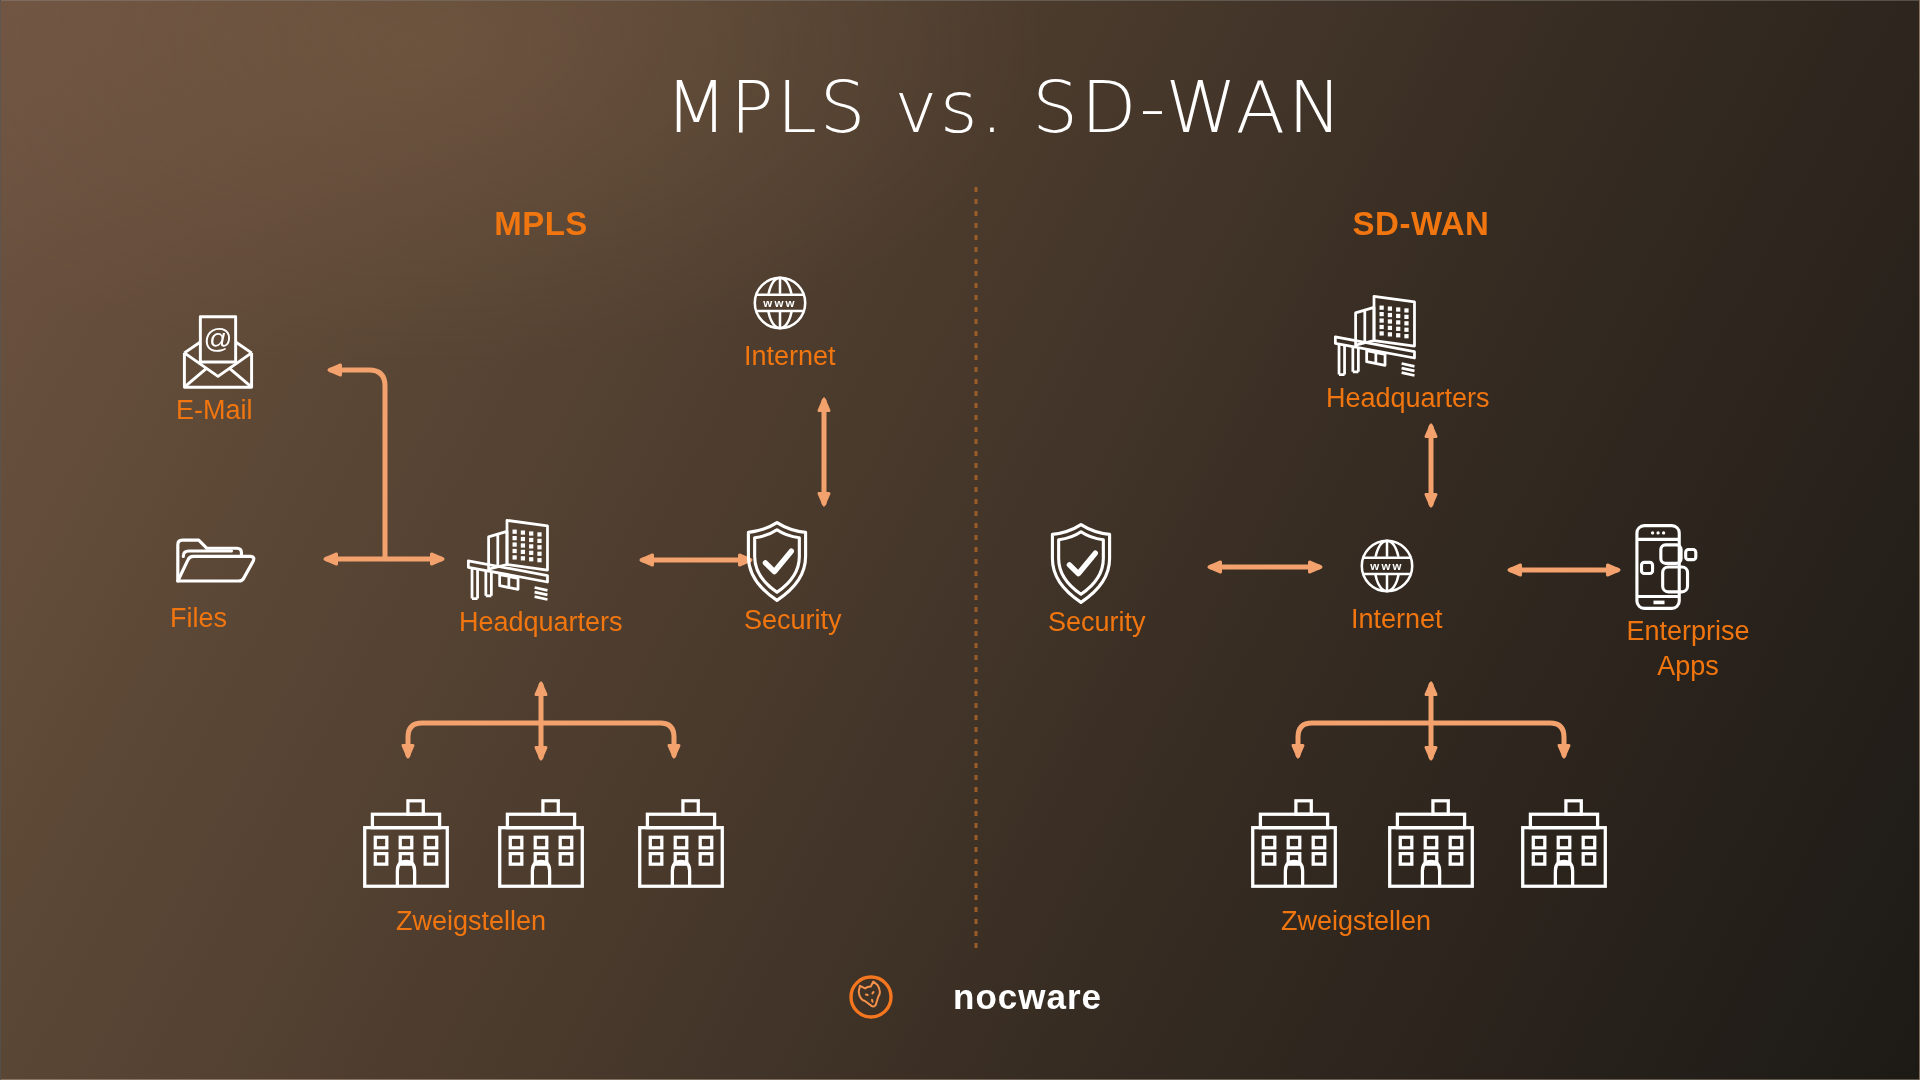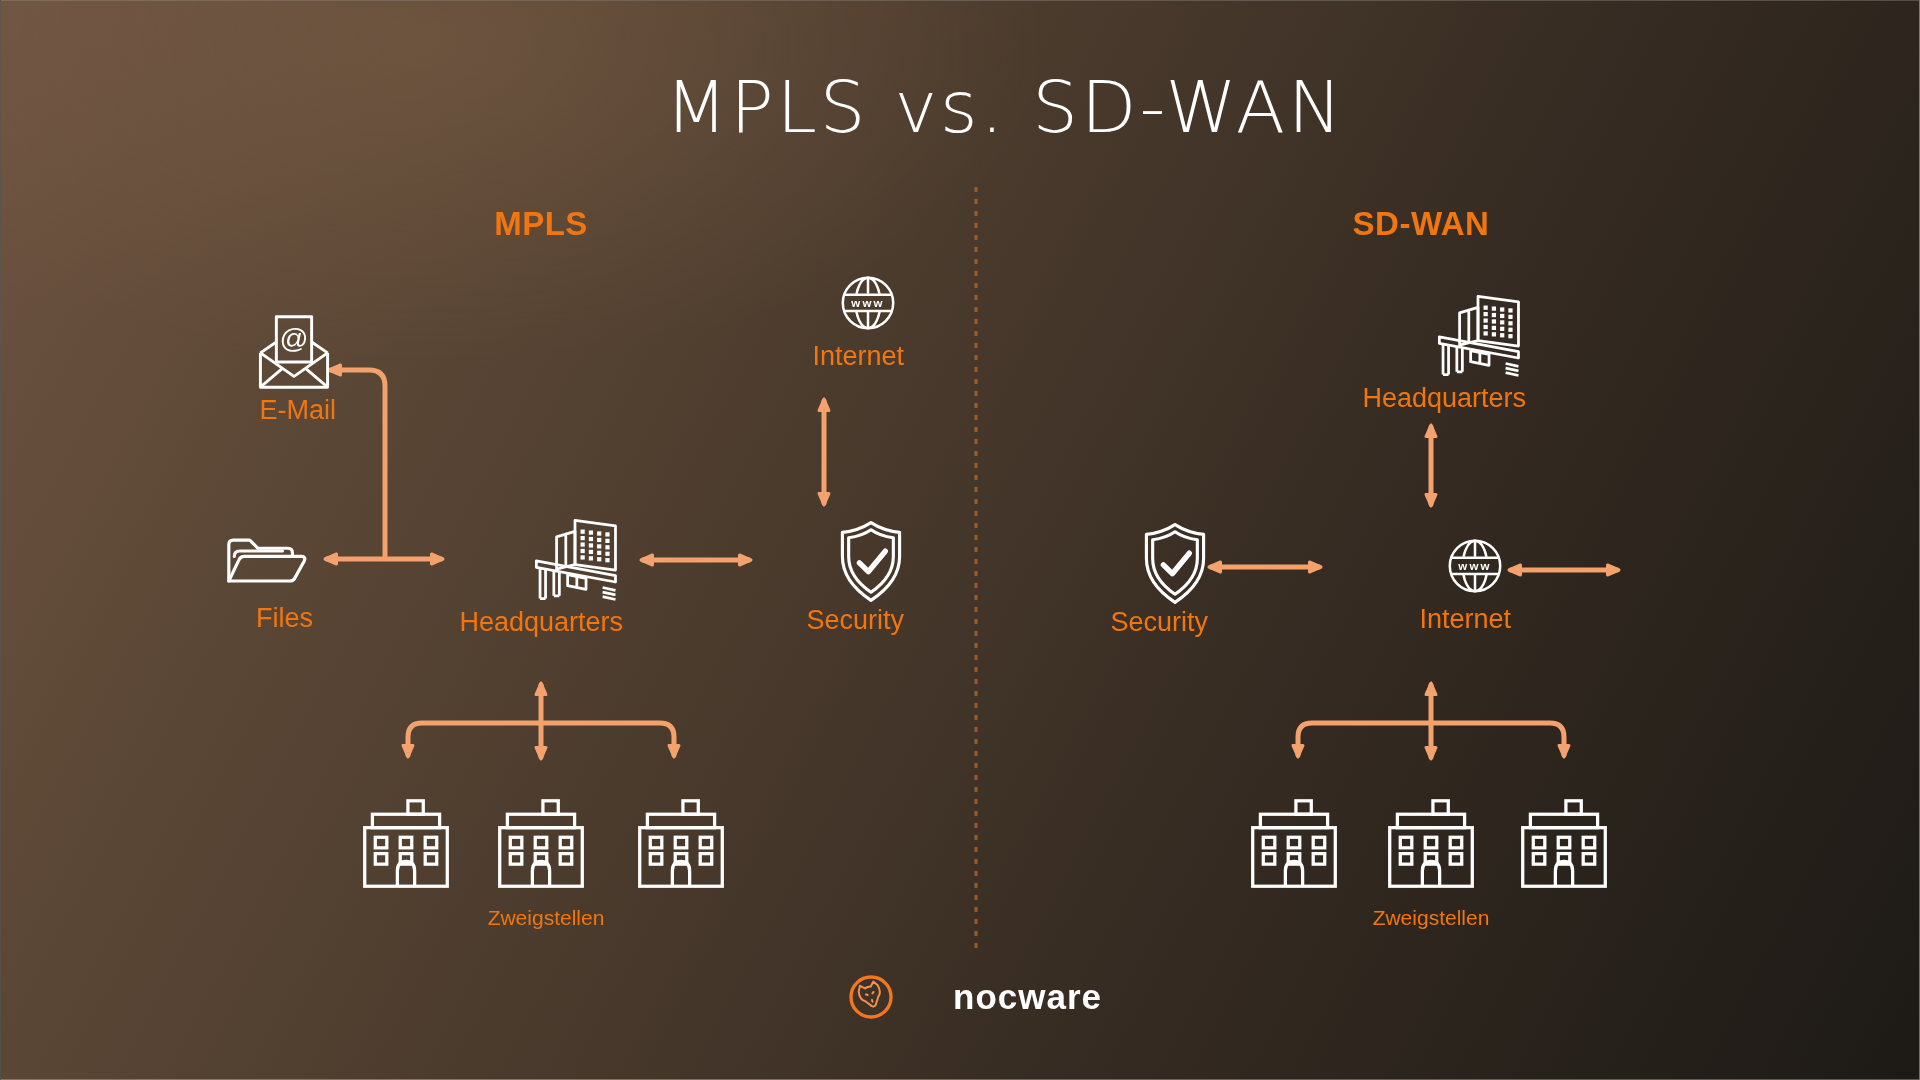--- a/index.html
+++ b/index.html
@@ -15,23 +15,23 @@
     position:absolute;top:64px;left:0;width:100%;text-align:center;
     color:#ffffff;font-size:72px;font-weight:300;letter-spacing:3px;
     font-family:"DejaVu Sans","Liberation Sans",sans-serif;
     padding-left:45px;
   }
   .col-header{
     position:absolute;width:240px;text-align:center;
     font-size:33px;font-weight:700;color:#f2760f;letter-spacing:.5px;
   }
   .arrows{position:absolute;left:0;top:0;pointer-events:none;}
-  .node{position:absolute;display:flex;flex-direction:column;align-items:flex-end;}
+  .node{position:absolute;display:flex;flex-direction:column;align-items:flex-start;}
   .node .label{font-size:27px;color:#f2760f;text-align:center;line-height:1.3;}
-  .plain-label{position:absolute;font-size:21px;color:#f2760f;text-align:center;}
+  .plain-label{position:absolute;font-size:27px;color:#f2760f;text-align:left;}
   .branch{position:absolute;}
   .footer{position:absolute;display:flex;align-items:center;gap:14px;}
   .brand-text{color:#ffffff;font-size:35px;font-weight:600;letter-spacing:1px;margin-left:44px;}
 </style>
 </head>
 <body>
 
 <div class="canvas">
 
   <svg class="arrows" width="1920" height="1080" viewBox="0 0 1920 1080">
@@ -67,21 +67,21 @@
         <path d="M29,36 L10,49 M71,36 L90,49"></path>
         <path d="M10,49 V90 H90 V49"></path>
         <path d="M10,49 L50,77 L90,49"></path>
         <path d="M11,89 L37,67 M89,89 L63,67"></path>
       </g>
       <text x="50" y="43" font-size="34" text-anchor="middle" fill="#ffffff">@</text>
     </svg>
     <div class="label">E-Mail</div>
   </div>
 
-  <div class="node" style="left:152px;top:520px;width:160px;">
+  <div class="node" style="left:169px;top:520px;width:160px;">
     <svg viewBox="0 0 100 88" width="92" height="80">
       <g fill="none" stroke="#ffffff" stroke-width="3.5" stroke-linejoin="round" stroke-linecap="round">
         <path d="M8,66 L8,26 Q8,21 13,21 L31,21 L40,30 L73,30 Q78,30 78,35 L78,39"></path>
         <path d="M14,39 Q14,33 20,33 L67,33"></path>
         <path d="M8,66 L19,43 Q20.5,39 25,39 L88,39 Q93,39 91,44 L81,62 Q79.5,66 75,66 Z"></path>
       </g>
     </svg>
     <div class="label">Files</div>
   </div>
 
@@ -242,20 +242,39 @@
         <g clip-path="url(#gcR)">
           <ellipse cx="50" cy="50" rx="17" ry="35"></ellipse>
           <path d="M50,15 V85"></path>
         </g>
       </g>
       <text x="50" y="56" font-size="16" font-weight="bold" letter-spacing="3" text-anchor="middle" fill="#ffffff">www</text>
     </svg>
     <div class="label">Internet</div>
   </div>
 
+  <div class="node" style="left:1612px;top:519px;width:150px;">
+    <svg viewBox="0 0 100 100" width="92" height="94">
+      <g fill="none" stroke="#ffffff" stroke-width="3.4" stroke-linejoin="round">
+        <rect x="26" y="5" width="46" height="90" rx="8"></rect>
+        <path d="M26,20 H72 M26,82 H72"></path>
+        <path d="M44,88.5 H56" stroke-width="4"></path>
+        <rect x="52" y="26" width="22" height="20" rx="5"></rect>
+        <rect x="79" y="31" width="11" height="11" rx="3"></rect>
+        <rect x="31" y="45" width="12" height="12" rx="3"></rect>
+        <rect x="54" y="50" width="27" height="27" rx="6"></rect>
+      </g>
+      <g fill="#ffffff" stroke="none">
+        <circle cx="43" cy="13" r="1.8"></circle>
+          <circle cx="49" cy="13" r="1.8"></circle>
+          <circle cx="55" cy="13" r="1.8"></circle>
+      </g>
+    </svg>
+    <div class="label">Enterprise Apps</div>
+  </div>
 
   <svg class="branch" style="left:1245px;top:795px;" viewBox="0 0 100 100" width="96" height="96">
     <g fill="none" stroke="#ffffff" stroke-width="3.4">
       <rect x="52" y="5" width="16" height="14"></rect>
         <rect x="15" y="19" width="70" height="14"></rect>
       <rect x="7" y="33" width="86" height="61"></rect>
       <rect x="18" y="43" width="12" height="11"></rect>
         <rect x="44" y="43" width="12" height="11"></rect>
         <rect x="70" y="43" width="12" height="11"></rect>
       <rect x="18" y="60" width="12" height="11"></rect>

